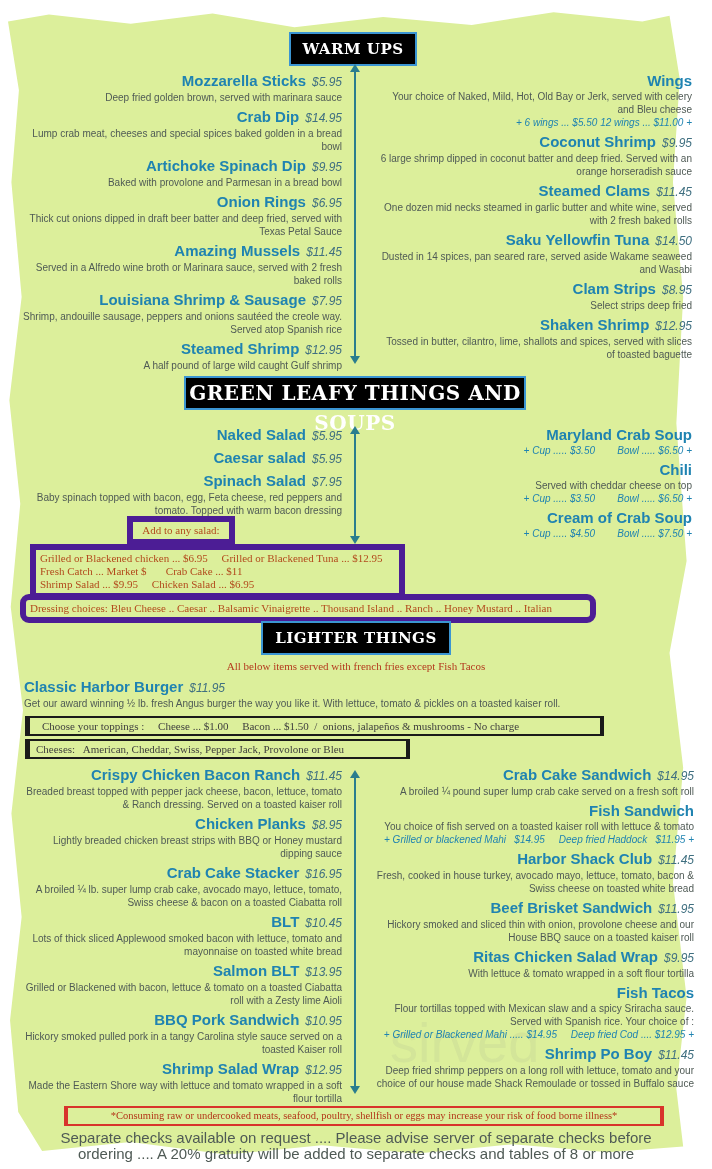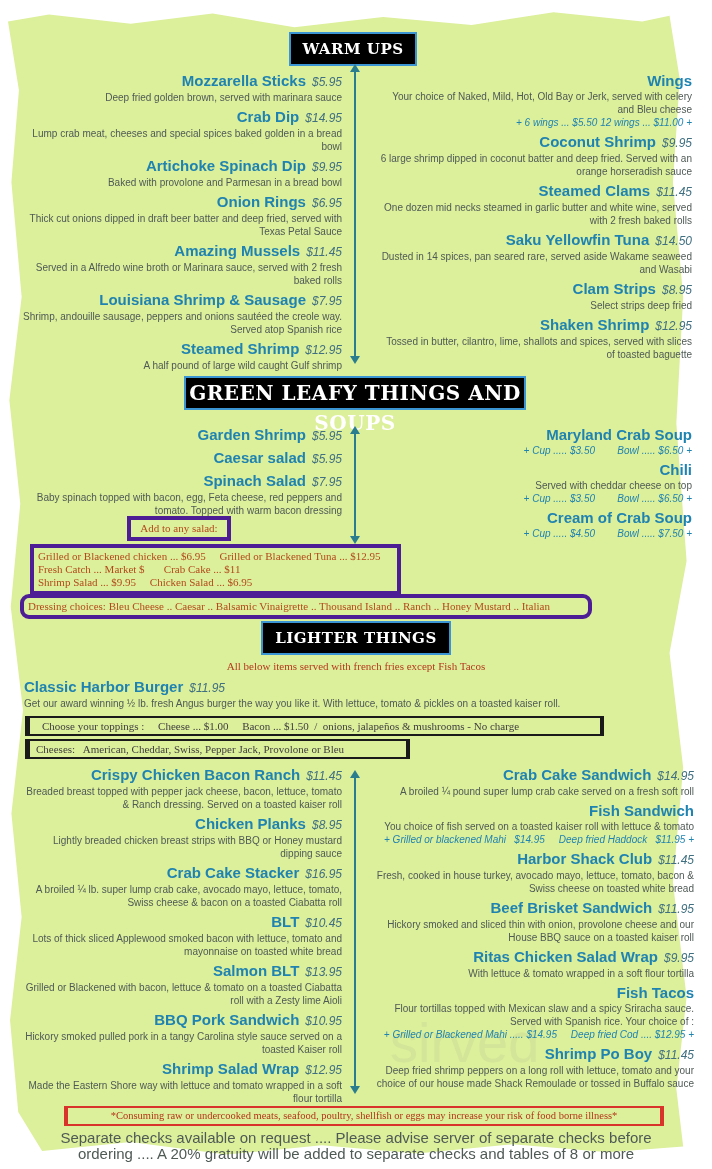--- a/index.html
+++ b/index.html
@@ -11,21 +11,21 @@
   .col { position:absolute; text-align:right; }
   .item { margin-bottom:4px; }
   .name { color:#1f83b1; font-weight:bold; font-size:15px; line-height:18px; }
   .price { color:#3f6f80; font-style:italic; font-size:12px; margin-left:6px; font-weight:normal; }
   .desc { color:#4f5a55; font-size:10px; line-height:13px; }
   .sub { color:#1f83b1; font-style:italic; font-size:10px; line-height:13px; }
   .vline { position:absolute; width:2px; background:#2a7d8e; }
   .vline::before, .vline::after { content:""; position:absolute; left:-4px; border-left:5px solid transparent; border-right:5px solid transparent; }
   .vline::before { top:-6px; border-bottom:8px solid #2a7d8e; }
   .vline::after { bottom:-6px; border-top:8px solid #2a7d8e; }
-  .box-orange { position:absolute; border:4px solid #4c1d95; color:#b24a1c; font-family:"Liberation Serif", serif; font-size:11px; line-height:13px; padding:2px 4px; }
+  .box-orange { position:absolute; border:6px solid #4c1d95; color:#b24a1c; font-family:"Liberation Serif", serif; font-size:11px; line-height:13px; padding:2px 4px; }
   .note-red { color:#b43a1e; font-family:"Liberation Serif", serif; font-size:11px; }
   .box-black { position:absolute; border:2px solid #1a1a1a; border-left-width:5px; border-right-width:4px; color:#3e3e3e; font-family:"Liberation Serif", serif; font-size:11px; line-height:14px; padding:1px 12px; }
   .warning { position:absolute; border:2px solid #d8342b; border-left-width:4px; border-right-width:4px; color:#b33518; font-family:"Liberation Serif", serif; font-size:10.5px; text-align:center; line-height:16px; }
   .footer { position:absolute; color:#4f5a55; font-size:15px; text-align:center; line-height:16px; }
   .watermark { position:absolute; font-size:56px; font-weight:normal; color:rgba(150,160,140,0.12); font-family:"Liberation Sans", sans-serif; }
 </style>
 </head>
 <body>
 
 <div class="paper"></div>
@@ -91,21 +91,21 @@
       <div class="name"><span>Shaken Shrimp</span><span class="price">$12.95</span></div>
       <div class="desc">Tossed in butter, cilantro, lime, shallots and spices, served with slices of toasted baguette</div>
     </div>
 </div>
 
 <div class="banner" style="left:186px; top:378px; width:338px; height:30px; line-height:30px; font-size:20px;">GREEN LEAFY THINGS AND SOUPS</div>
 <div class="vline" style="left:354px; top:432px; height:106px;"></div>
 
 <div class="col" style="left:22px; top:426px; width:320px;">
   <div class="item">
-      <div class="name"><span>Garden Shrimp</span><span class="price">$5.95</span></div>
+      <div class="name"><span>Naked Salad</span><span class="price">$5.95</span></div>
     </div>
   <div class="item">
       <div class="name"><span>Caesar salad</span><span class="price">$5.95</span></div>
     </div>
   <div class="item">
       <div class="name"><span>Spinach Salad</span><span class="price">$7.95</span></div>
       <div class="desc">Baby spinach topped with bacon, egg, Feta cheese, red peppers and tomato. Topped with warm bacon dressing</div>
     </div>
 </div>
 <div class="box-orange" style="left:127px; top:516px; width:88px; text-align:center;">Add to any salad:</div>

